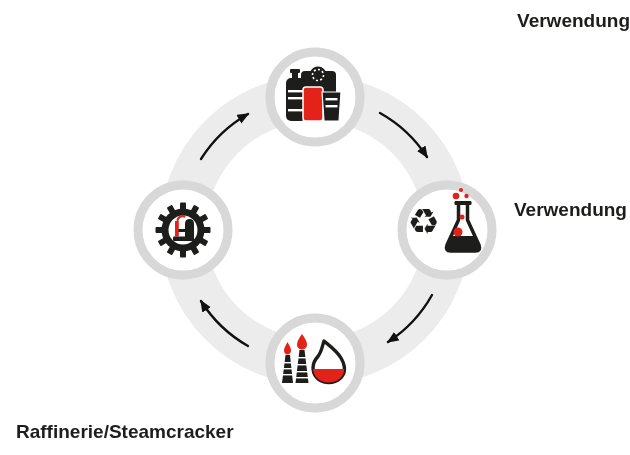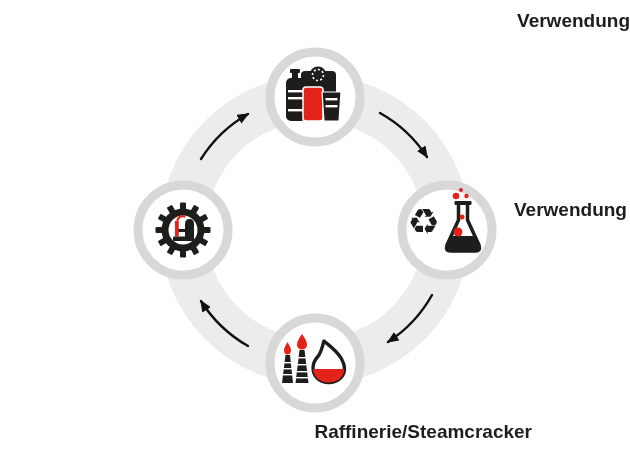--- a/index.html
+++ b/index.html
@@ -23,21 +23,21 @@
   .lbl{
     position:absolute;
     font-weight:bold;
     font-size:19px;
     line-height:23px;
     color:var(--text,#1d1d1b);
     white-space:nowrap;
   }
   .lbl-top{left:0;top:9px;width:630px;text-align:right;}
   .lbl-right{left:514px;top:198px;text-align:left;}
-  .lbl-bottom{left:0;top:420px;width:532px;text-align:right;}
+  .lbl-bottom{left:16px;top:420px;width:532px;text-align:left;}
   .lbl-left{left:26px;top:200px;text-align:left;}
   .lbl span{display:block;}
 </style>
 </head>
 <body>
 
 <div class="stage">
 
   <svg class="diagram-svg" width="630" height="455" viewBox="0 0 630 455">
     <defs>

